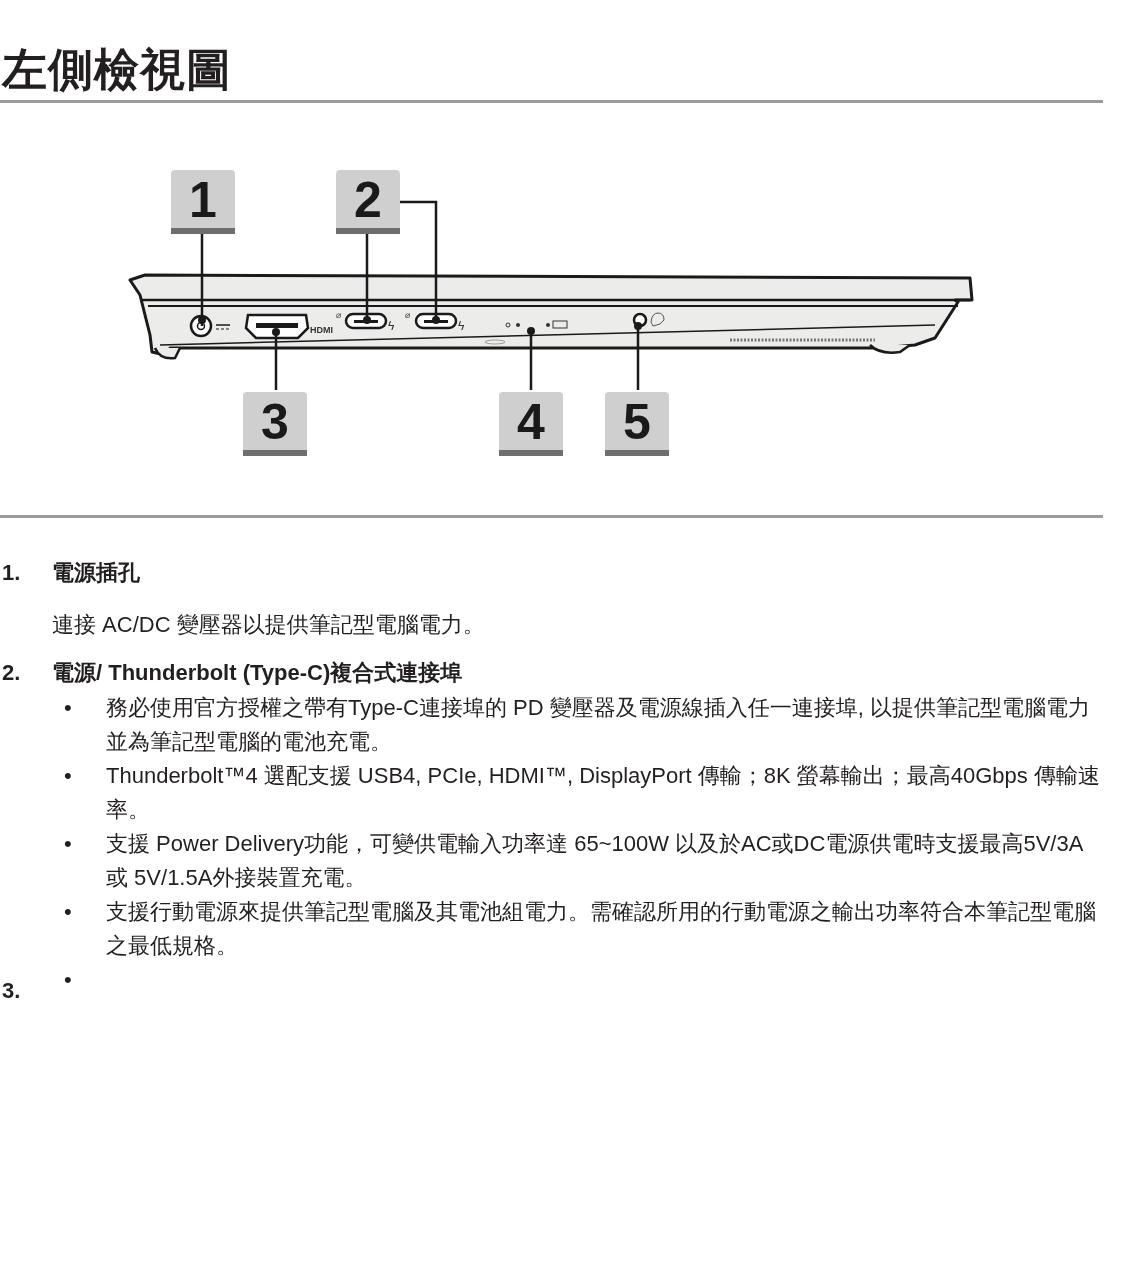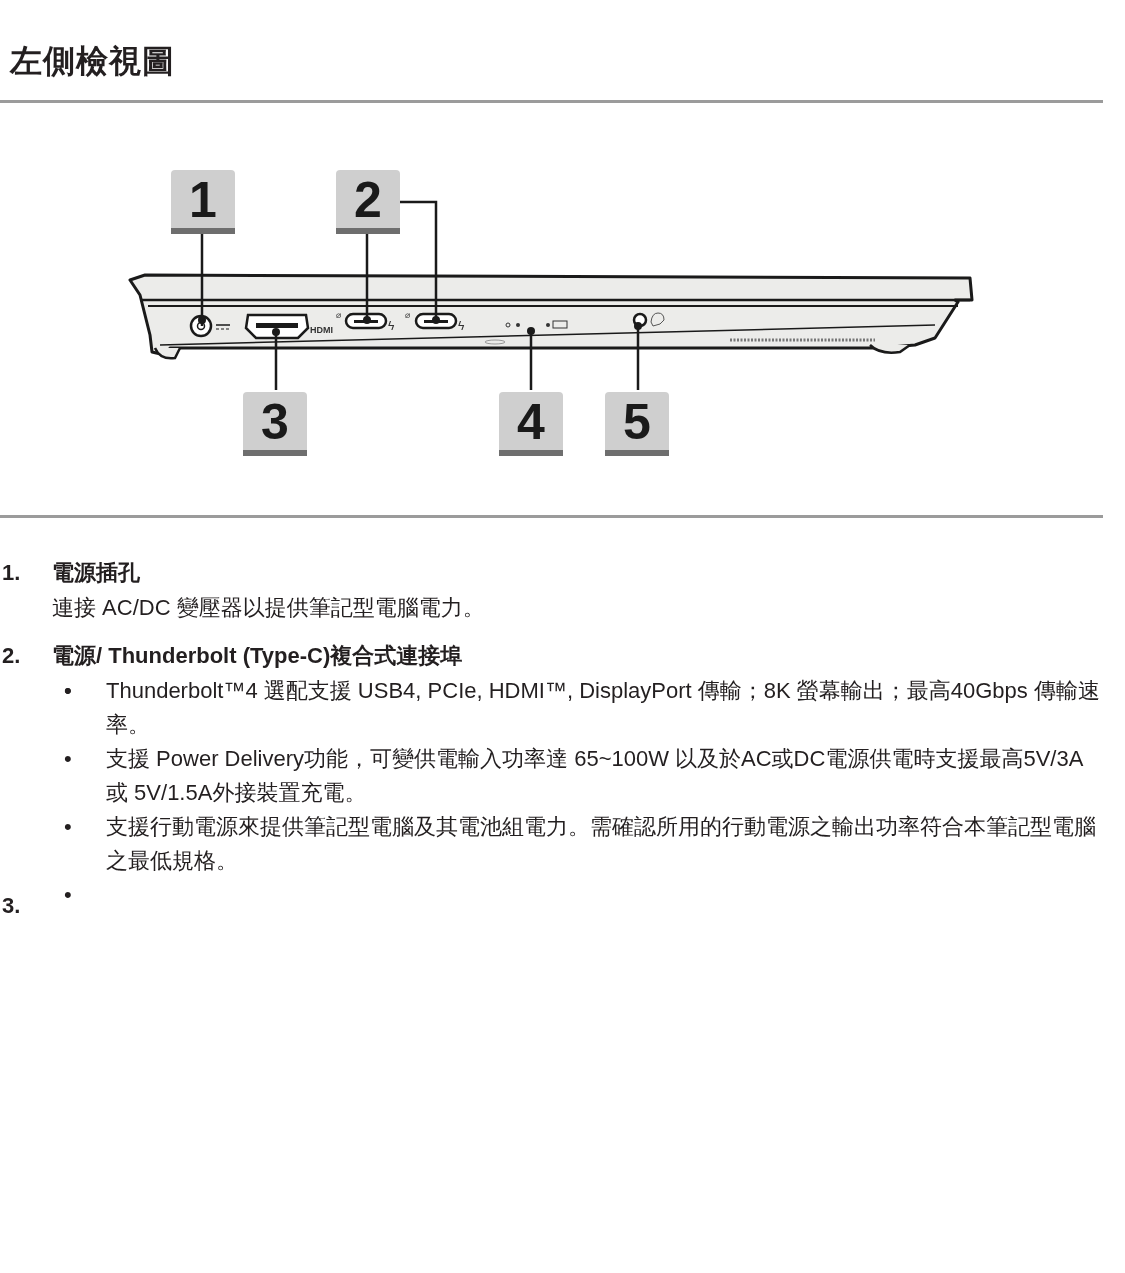--- a/index.html
+++ b/index.html
@@ -1,30 +1,30 @@
 <!DOCTYPE html>
 <html><head>
 <meta charset="utf-8">
 <style>
   html, body { margin:0; padding:0; background:#ffffff; }
   body { width:1125px; height:1273px; position:relative; overflow:hidden;
          font-family:"Liberation Sans","DejaVu Sans",sans-serif; color:#231f20; }
-  .title { position:absolute; left:10px; top:40px; font-size:32px; font-weight:bold; letter-spacing:1px; margin:0; }
+  .title { position:absolute; left:2px; top:40px; font-size:45px; font-weight:bold; letter-spacing:1px; margin:0; }
   .rule { position:absolute; left:0; width:1103px; height:3px; background:#9b9b9b; }
   .rule.top { top:100px; }
   .rule.mid { top:515px; }
   .diagram { position:absolute; left:0; top:160px; width:1125px; height:310px; }
   .callout { position:absolute; width:64px; height:64px; background:#cfcfcf; border-radius:4px 4px 0 0;
              border-bottom:6px solid #6e6e6e; box-sizing:border-box;
              font-size:50px; font-weight:bold; text-align:center; line-height:60px; color:#1a1a1a; }
   .items { position:absolute; left:0; top:555px; width:1105px; }
   .item-head { position:relative; font-size:22px; font-weight:bold; height:36px; line-height:36px; }
   .item-num { position:absolute; left:2px; }
   .item-title { position:absolute; left:52px;text-align:center; }
-  .item-body { margin-left:52px; font-size:22px; line-height:33px; }
+  .item-body { margin-left:52px; font-size:22px; line-height:33px;margin-top:17px; }
   .bullets { list-style:none; margin:0; padding:0; margin-left:52px; }
   .bullets li { position:relative; padding-left:54px; font-size:22px; line-height:34px; }
   .bullets li .dot { position:absolute; left:12px; top:0; }
   .hdmi-logo { display:inline-block; vertical-align:middle; margin-left:4px; position:relative; top:-4px; }
   .hdmi-logo .txt { font-size:32px; font-weight:900; letter-spacing:-1px; line-height:28px; font-family:"DejaVu Sans",sans-serif; }
   .hdmi-logo .sub { font-size:5px; font-weight:bold; letter-spacing:0.2px; display:block; line-height:7px; }
   .hdmi-logo .tm { position:absolute; right:-8px; top:-2px; font-size:7px; }
 </style>
 </head>
 <body>
@@ -108,21 +108,21 @@
   </div>
 
   <div style="height:14px"></div>
 
   <div>
     <div class="item-head">
       <span class="item-num">2.</span>
       <span class="item-title">電源/ Thunderbolt (Type-C)複合式連接埠</span>
     </div>
     <ul class="bullets">
-      <li><span class="dot">•</span></li>
+      <li><span class="dot">•</span><span>務必使用官方授權之帶有Type-C連接埠的 PD 變壓器及電源線插入任一連接埠, 以提供筆記型電腦電力並為筆記型電腦的電池充電。</span></li>
       <li><span class="dot">•</span><span>Thunderbolt™4 選配支援 USB4, PCIe, HDMI™, DisplayPort 傳輸；8K 螢幕輸出；最高40Gbps 傳輸速率。</span></li>
       <li><span class="dot">•</span><span>支援 Power Delivery功能，可變供電輸入功率達 65~100W 以及於AC或DC電源供電時支援最高5V/3A 或 5V/1.5A外接裝置充電。</span></li>
       <li><span class="dot">•</span><span>支援行動電源來提供筆記型電腦及其電池組電力。需確認所用的行動電源之輸出功率符合本筆記型電腦之最低規格。</span></li>
       <li><span class="dot">•</span></li>
     </ul>
   </div>
 
   <div style="height:4px"></div>
 
   <div>

